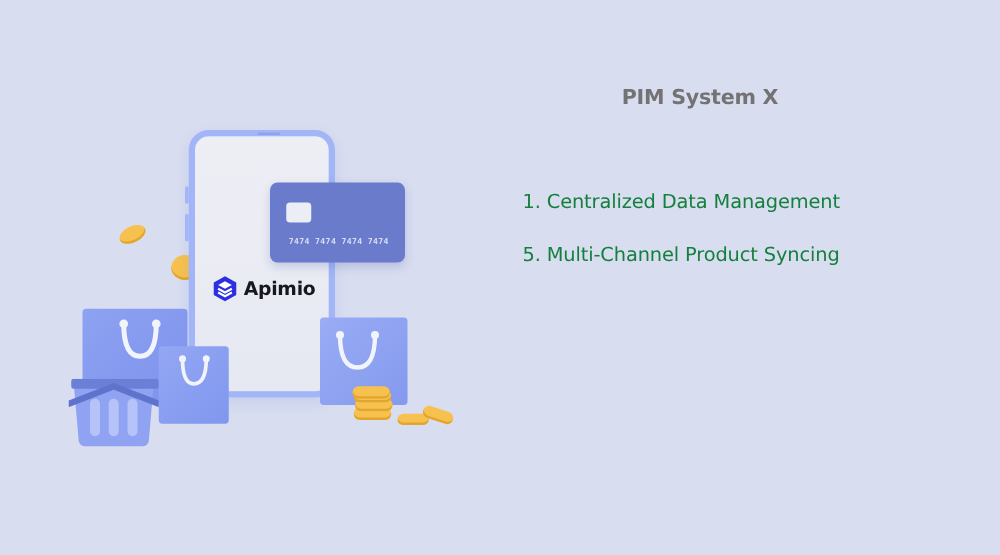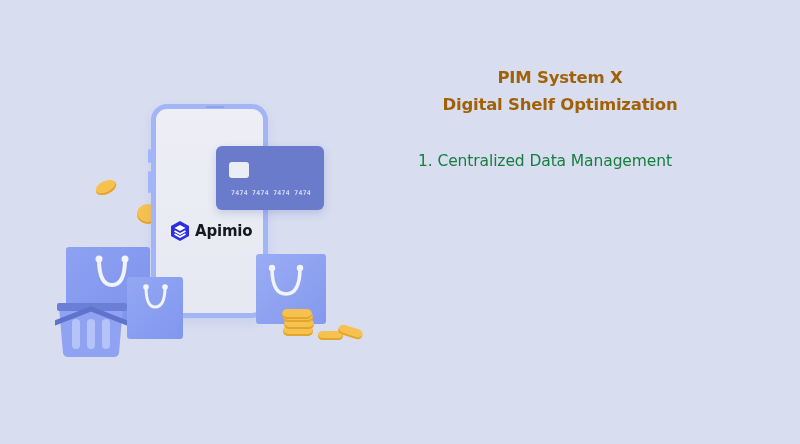--- a/index.html
+++ b/index.html
@@ -50,21 +50,21 @@
     background: linear-gradient(135deg, #94A7F4 0%, #8097EE 100%); }
   .bag-right { left: 256px; top: 254px; width: 70px; height: 70px;
     background: linear-gradient(135deg, #9AACF5 0%, #8499EE 100%); }
   .basket {
     position: absolute; left: 55px; top: 303px; width: 72px; height: 55px;
   }
   .coin { position: absolute; border-radius: 50%; background: #F6C14E; box-shadow: inset 0 -2px 0 #E2A62E; }
   .headline {
     position: absolute; left: 400px; top: 64px; width: 320px; text-align: center;
     font-family: "DejaVu Sans", sans-serif; font-weight: bold; font-size: 16.5px;
-    line-height: 27px; color: #a16207; letter-spacing: -0.2px;
+    line-height: 27px; color: #737373; letter-spacing: -0.2px;
   }
   .features {
     position: absolute; left: 418px; top: 149px; margin: 0; padding: 0; list-style: none;
   }
   .features li {
     font-family: "DejaVu Sans", sans-serif; font-size: 15.5px; color: #15803d;
     height: 43px; line-height: 24px; white-space: nowrap; letter-spacing: -0.1px;
   }
 </style>
 </head>
@@ -130,18 +130,18 @@
   <div class="coin" style="left:283px; top:326px; width:30px; height:10px; border-radius:8px;"></div>
   <div class="coin" style="left:284px; top:319px; width:30px; height:10px; border-radius:8px;"></div>
   <div class="coin" style="left:283px; top:312px; width:30px; height:10px; border-radius:8px;"></div>
   <div class="coin" style="left:282px; top:309px; width:30px; height:10px; border-radius:8px;"></div>
   <div class="coin" style="left:318px; top:331px; width:25px; height:9px; border-radius:8px;"></div>
   <div class="coin" style="left:338px; top:327px; width:25px; height:10px; border-radius:8px; transform:rotate(18deg);"></div>
 </div>
 
 <div class="headline">
   <div>PIM System X</div>
-  <div>Digital Shelf Optimization</div>
 </div>
 
 <ul class="features">
   <li>1. Centralized Data Management</li>
+  <li>5. Multi-Channel Product Syncing</li>
 </ul>
 
 </body></html>

